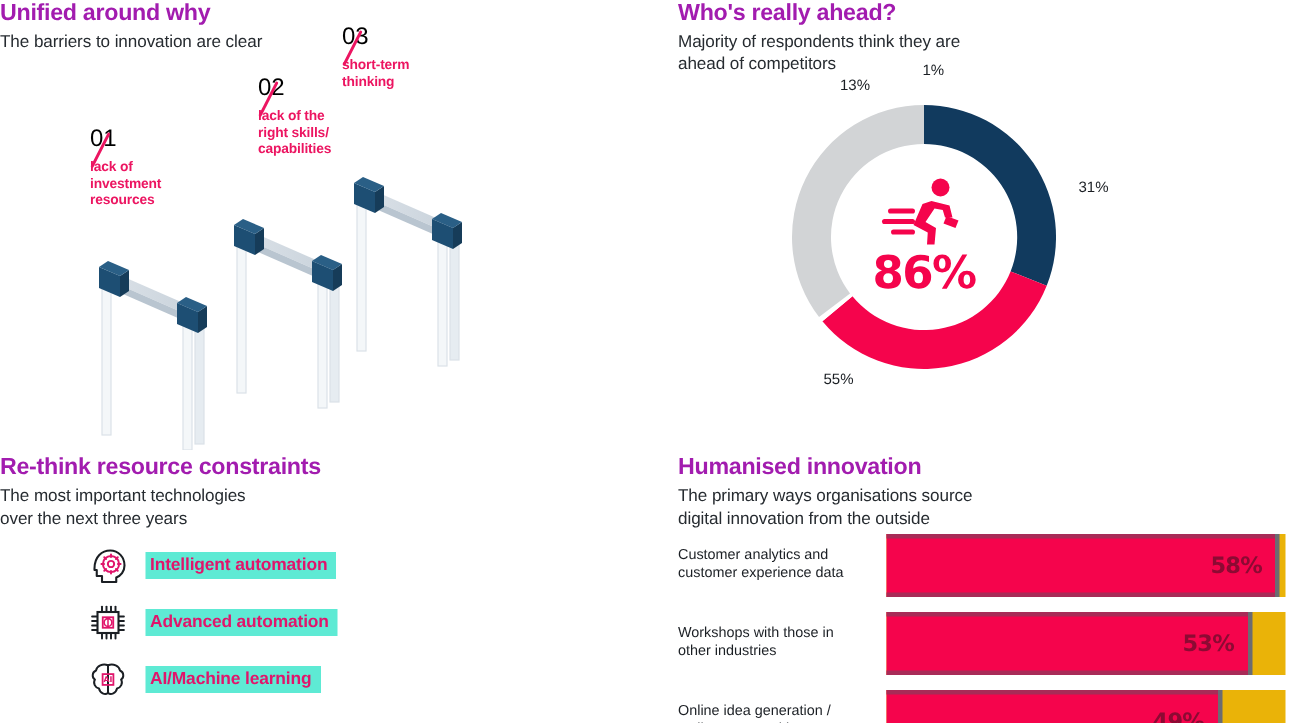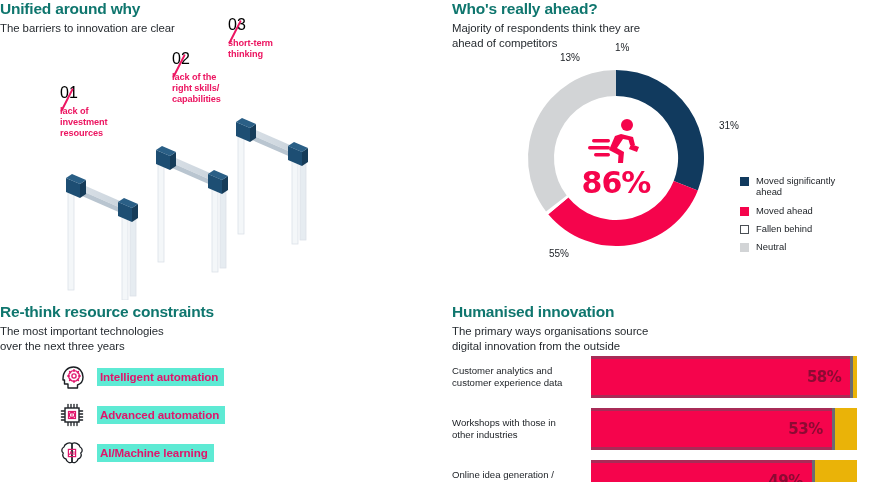--- a/index.html
+++ b/index.html
@@ -11,21 +11,21 @@
   }
   .page { position: relative; width: 870px; height: 482px; background: #fff; }
 
   .quad { position: absolute; }
   .q-tl { left: 0;   top: 0;   width: 440px; height: 300px; }
   .q-tr { left: 452px; top: 0; width: 418px; height: 300px; }
   .q-bl { left: 0;   top: 303px; width: 440px; height: 179px; }
   .q-br { left: 452px; top: 303px; width: 418px; height: 179px; }
 
   .title {
-    font-size: 15.5px; font-weight: bold; color: #0f766e;
+    font-size: 15.5px; font-weight: bold; color: #a21caf;
     letter-spacing: -0.2px; line-height: 1.15;
   }
   .subtitle {
     font-size: 11.4px; color: #262b30; line-height: 1.32;
     margin-top: 3px; letter-spacing: -0.05px;
   }
 
   
   .hurdle-stage { position: absolute; left: 0; top: 42px; width: 440px; height: 258px; }
   .hgroup { position: absolute; }
@@ -229,39 +229,20 @@
         </svg>
         <div class="big-pct">86%</div>
       </div>
 
       <div class="pct-label" style="left:108px; top:-16px;">1%</div>
       <div class="pct-label" style="left:212px; top:62px;">31%</div>
       <div class="pct-label" style="left:22px;  top:190px;padding-left:20px;">55%</div>
       <div class="pct-label" style="left:53px;  top:-6px;">13%</div>
     </div>
 
-    <div class="legend">
-      <div class="legend-row">
-        <span class="sw sw-navy"></span>
-        <span class="legend-txt" style="white-space:pre-line;">Moved significantly
-ahead</span>
-      </div>
-      <div class="legend-row">
-        <span class="sw sw-pink"></span>
-        <span class="legend-txt">Moved ahead</span>
-      </div>
-      <div class="legend-row">
-        <span class="sw sw-white"></span>
-        <span class="legend-txt">Fallen behind</span>
-      </div>
-      <div class="legend-row">
-        <span class="sw sw-gray"></span>
-        <span class="legend-txt">Neutral</span>
-      </div>
-    </div>
   </div>
 
   <div class="quad q-bl">
     <div class="title">Re-think resource constraints</div>
     <div class="subtitle" style="white-space:pre-line;">The most important technologies
 over the next three years</div>
 
     <div class="tech-list">
 
       <div class="tech-row">

